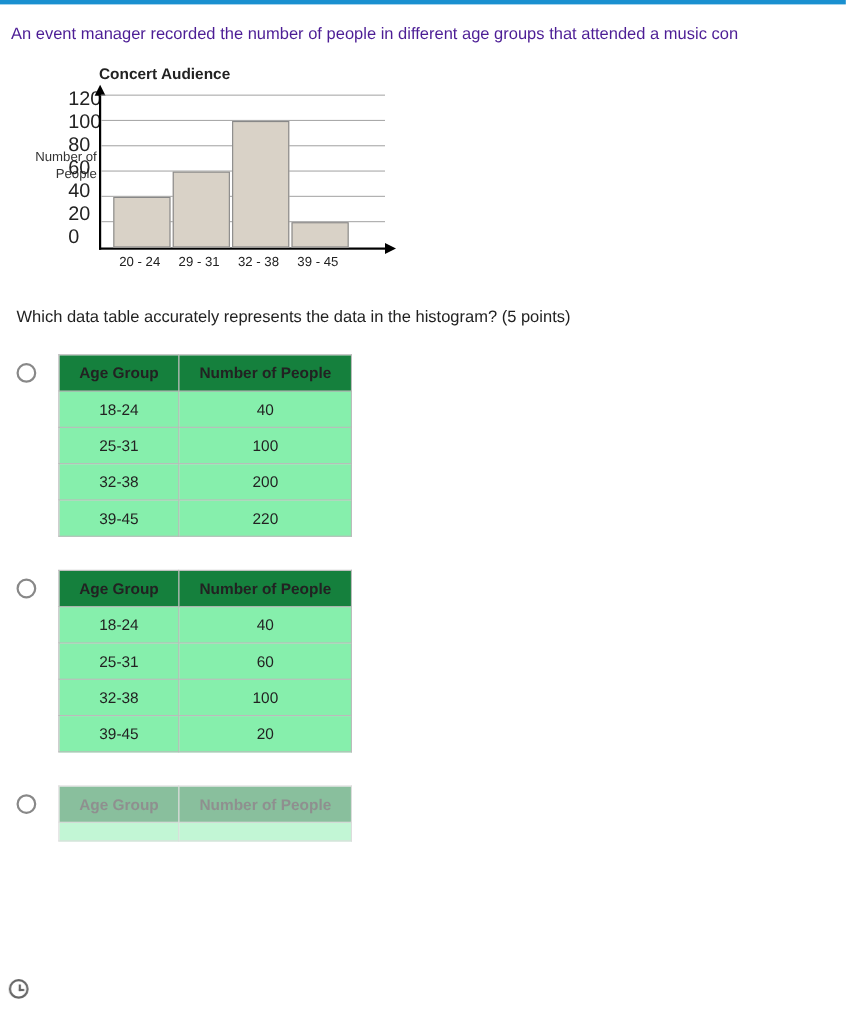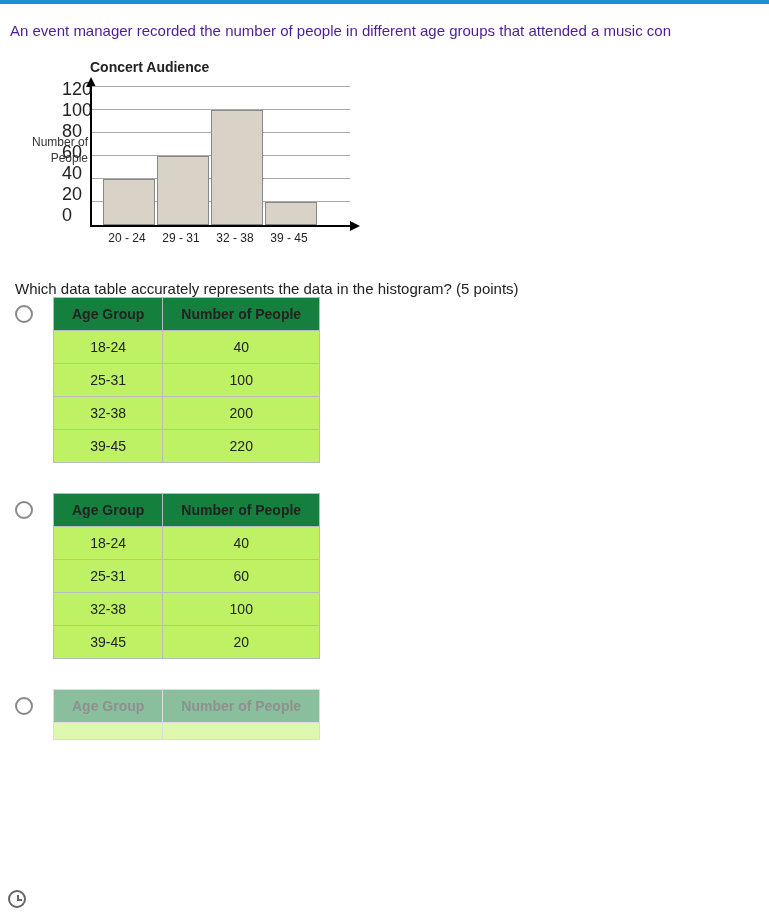--- a/index.html
+++ b/index.html
@@ -127,20 +127,21 @@
     }
     .x-axis-label {
       text-align: center;
       font-size: 13px;
       margin-top: 8px;
       margin-left: 10px;
       width: 220px;
     }
     .question {
       font-size: 15px;
+      margin-bottom: 25px;
       padding-left: 5px;
     }
     .options {
       padding-left: 5px;
     }
     .option-row {
       display: flex;
       align-items: flex-start;
       margin-bottom: 30px;
     }
@@ -154,21 +155,21 @@
       flex-shrink: 0;
     }
     table.data-table {
       border-collapse: collapse;
       font-size: 14px;
     }
     table.data-table th, table.data-table td {
       border: 1px solid #bbb;
       padding: 8px 18px;
       text-align: center;
-      background: #bef264;
+      background: #86efac;
     }
     table.data-table th {
       font-weight: bold;
       background: #15803d;
     }
     .clock-icon {
       position: fixed;
       left: 8px;
       bottom: 10px;
       width: 18px;

